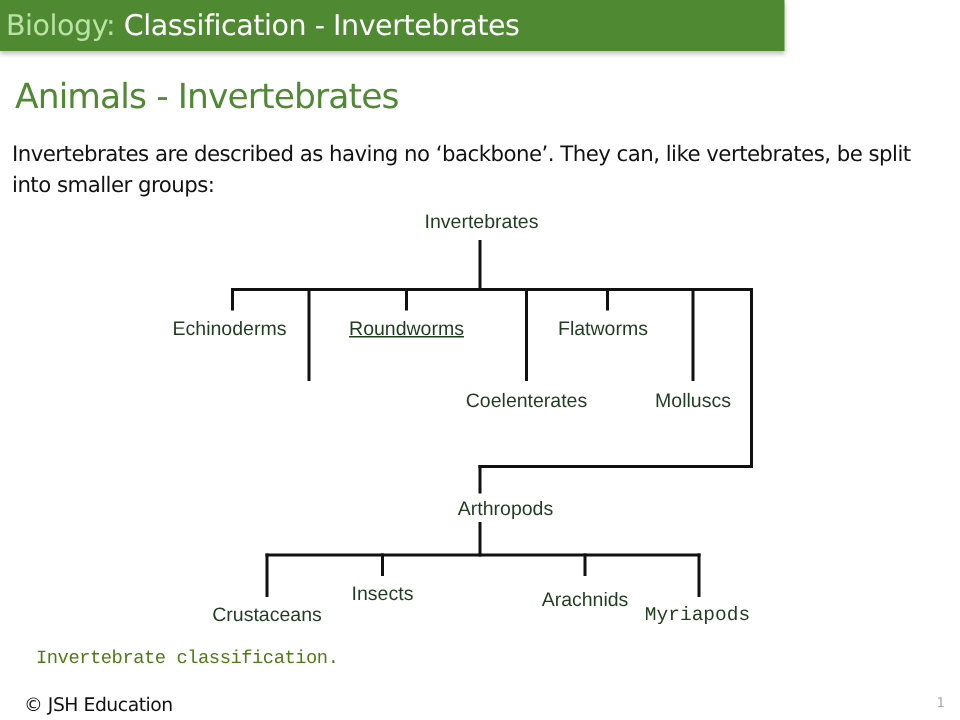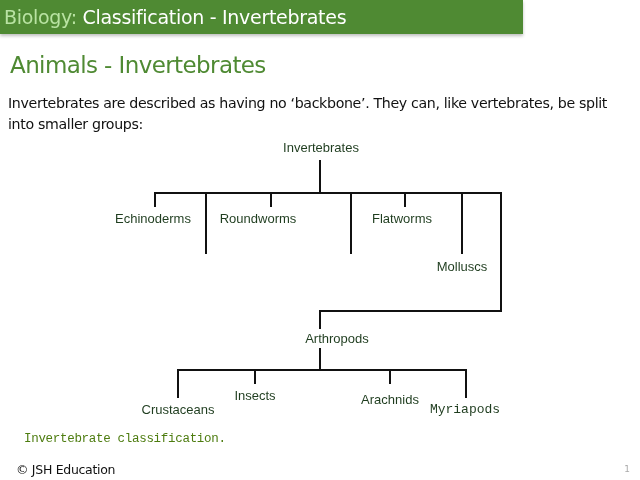--- a/index.html
+++ b/index.html
@@ -76,23 +76,24 @@
   <div class="line" style="left:319px; top:160px; width:2px; height:33px;"></div>
 
   <div class="line" style="left:154px; top:192px; width:348px; height:2px;"></div>
 
   <div class="line" style="left:154px; top:192px; width:2px; height:15px;"></div>
   <div class="node" style="left:153px; top:211px;">Echinoderms</div>
 
   <div class="line" style="left:205px; top:192px; width:2px; height:62px;"></div>
 
   <div class="line" style="left:270px; top:192px; width:2px; height:15px;"></div>
-  <div class="node" style="left:258px; top:211px;">Roundworms</div>
+  <div class="node" style="left:271px; top:211px;text-decoration:underline;">Roundworms</div>
 
   <div class="line" style="left:350px; top:192px; width:2px; height:62px;"></div>
+  <div class="node" style="left:351px; top:259px;">Coelenterates</div>
 
   <div class="line" style="left:404px; top:192px; width:2px; height:15px;"></div>
   <div class="node" style="left:402px; top:211px;">Flatworms</div>
 
   <div class="line" style="left:461px; top:192px; width:2px; height:62px;"></div>
   <div class="node" style="left:462px; top:259px;">Molluscs</div>
 
   <div class="line" style="left:500px; top:192px; width:2px; height:120px;"></div>
   <div class="line" style="left:319px; top:310px; width:183px; height:2px;"></div>
   <div class="line" style="left:319px; top:310px; width:2px; height:19px;"></div>

